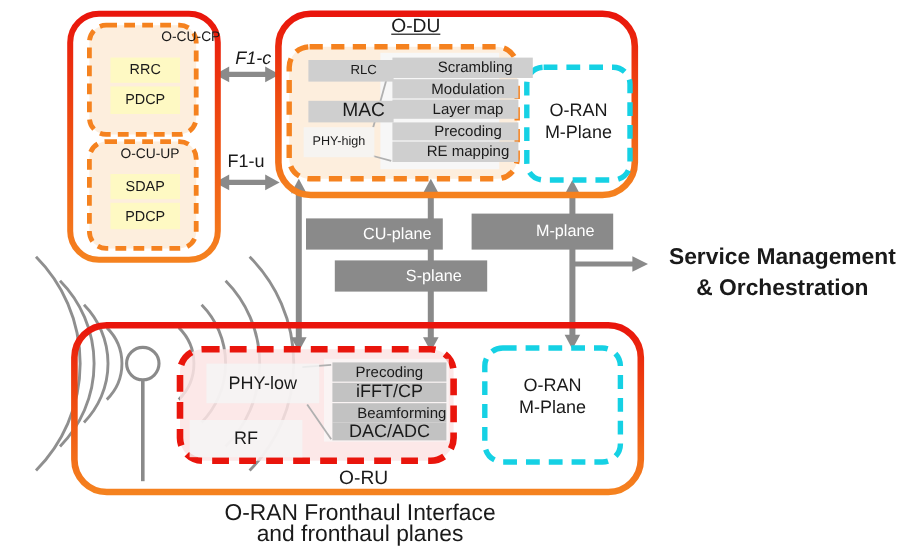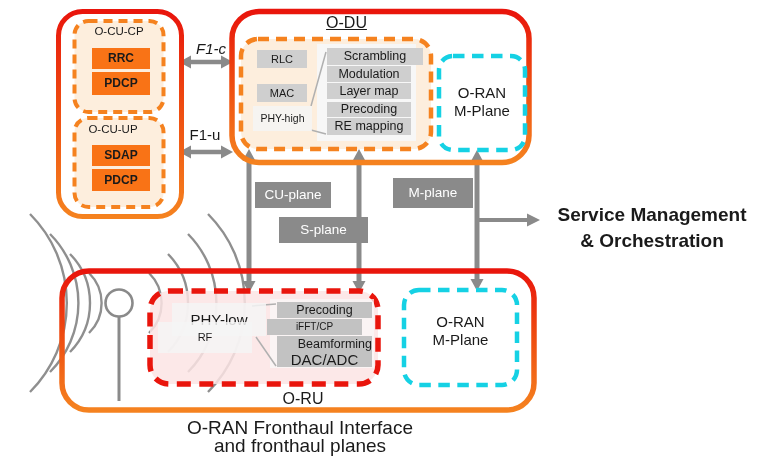--- a/index.html
+++ b/index.html
@@ -1,25 +1,25 @@
 <!DOCTYPE html>
 <html><head>
 <meta charset="utf-8">
 <style>
   html,body{margin:0;padding:0;background:#fff;}
   .canvas{position:relative;width:768px;height:461px;background:#ffffff;overflow:hidden;
           font-family:"Liberation Sans","DejaVu Sans",sans-serif;color:#1a1a1a;}
   .layer{position:absolute;left:0;top:0;width:768px;height:461px;}
   .txt{position:absolute;text-align:center;white-space:nowrap;}
   .chip{position:absolute;text-align:center;overflow:hidden;white-space:nowrap;}
-  .chip-gray{background:#cfcfcf;}
+  .chip-gray{background:#cfcfcf;padding-left:21px;}
   .chip-gray2{background:#c2c2c2;}
-  .chip-orange{background:#f97316;font-weight:bold;}
+  .chip-orange{background:#fef9c3;}
   .chip-light{background:rgba(245,245,245,0.85);}
-  .plane-label{position:absolute;background:#8a8a8a;color:#ffffff;text-align:center;white-space:nowrap;}
+  .plane-label{position:absolute;background:#8a8a8a;color:#ffffff;text-align:center;white-space:nowrap;padding-left:38px;}
   .z0{z-index:0}.z5{z-index:5}.z10{z-index:10}.z20{z-index:20}
 </style>
 </head>
 <body>
 
 <div class="canvas">
 
   <svg class="layer z0" viewBox="0 0 768 461">
     <g stroke="#8f8f8f" stroke-width="2.4" fill="none">
       <path d="M 89,333 A 42 42 0 0 0 89,273"></path>
@@ -108,33 +108,33 @@
     <rect x="150" y="291" width="228" height="93" rx="19" fill="rgba(252,228,228,0.85)" stroke="#e9150c" stroke-width="5.5" stroke-dasharray="14 8.5"></rect>
 
     <rect x="270" y="299" width="104" height="69" fill="rgba(250,250,250,0.7)"></rect>
 
     <line x1="252" y1="306" x2="276" y2="304" stroke="#b0b0b0" stroke-width="1.5"></line>
     <line x1="256" y1="337" x2="276" y2="366" stroke="#b0b0b0" stroke-width="1.5"></line>
 
     <rect x="404" y="290" width="113" height="95" rx="15" fill="#ffffff" stroke="#15d1e4" stroke-width="4.5" stroke-dasharray="11.5 7.5"></rect>
   </svg>
 
-  <div class="txt z20" style="left:74px;top:25px;width:90px;font-size:11.5px;">O-CU-CP</div>
+  <div class="txt z20" style="left:74px;top:25px;width:90px;font-size:11.5px;padding-left:40px;">O-CU-CP</div>
   <div class="chip chip-orange z20" style="left:92px;top:48px;width:58px;height:21px;line-height:21px;font-size:12px;">RRC</div>
   <div class="chip chip-orange z20" style="left:92px;top:72px;width:58px;height:23px;line-height:23px;font-size:12px;">PDCP</div>
-  <div class="txt z20" style="left:68px;top:123px;width:90px;font-size:11.5px;text-align:center;">O-CU-UP</div>
+  <div class="txt z20" style="left:80px;top:123px;width:90px;font-size:11.5px;text-align:center;">O-CU-UP</div>
   <div class="chip chip-orange z20" style="left:92px;top:145px;width:58px;height:21px;line-height:21px;font-size:12px;">SDAP</div>
   <div class="chip chip-orange z20" style="left:92px;top:169px;width:58px;height:22px;line-height:22px;font-size:12px;">PDCP</div>
 
   <div class="txt z20" style="left:190px;top:40px;width:42px;font-size:15px;font-style:italic;">F1-c</div>
   <div class="txt z20" style="left:184px;top:126px;width:42px;font-size:15px;">F1-u</div>
 
   <div class="txt z20" style="left:299px;top:14px;width:95px;font-size:16px;text-decoration:underline;">O-DU</div>
   <div class="chip chip-gray z20" style="left:257px;top:50px;width:50px;height:18px;line-height:18px;font-size:11px;">RLC</div>
-  <div class="chip chip-gray z20" style="left:257px;top:84px;width:50px;height:18px;line-height:18px;font-size:11px;">MAC</div>
+  <div class="chip chip-gray z20" style="left:257px;top:84px;width:50px;height:18px;line-height:18px;font-size:16px;">MAC</div>
   <div class="chip chip-light z20" style="left:253px;top:106px;width:59px;height:25px;line-height:25px;font-size:10.5px;">PHY-high</div>
   <div class="chip chip-gray z20" style="left:327px;top:48px;width:96px;height:17px;line-height:17px;font-size:12.5px;">Scrambling</div>
   <div class="chip chip-gray z20" style="left:327px;top:66px;width:84px;height:16px;line-height:16px;font-size:12.5px;">Modulation</div>
   <div class="chip chip-gray z20" style="left:327px;top:83px;width:84px;height:16px;line-height:16px;font-size:12.5px;">Layer map</div>
   <div class="chip chip-gray z20" style="left:327px;top:102px;width:84px;height:15px;line-height:15px;font-size:12.5px;">Precoding</div>
   <div class="chip chip-gray z20" style="left:327px;top:118px;width:84px;height:17px;line-height:17px;font-size:12.5px;">RE mapping</div>
   <div class="txt z20" style="left:439px;top:84px;width:86px;font-size:15px;line-height:18px;">
     <div>O-RAN</div>
     <div>M-Plane</div>
   </div>
@@ -142,23 +142,23 @@
   <div class="plane-label z20" style="left:255px;top:182px;width:76px;height:26px;line-height:26px;font-size:13.5px;">CU-plane</div>
   <div class="plane-label z20" style="left:279px;top:217px;width:89px;height:26px;line-height:26px;font-size:13.5px;">S-plane</div>
   <div class="plane-label z20" style="left:393px;top:178px;width:80px;height:30px;line-height:30px;font-size:13.5px;">M-plane</div>
 
   <div class="txt z20" style="left:538px;top:202px;width:228px;font-size:19px;font-weight:bold;line-height:26px;">
     <div>Service Management</div>
     <div>&amp; Orchestration</div>
   </div>
 
   <div class="chip chip-light z20" style="left:172px;top:303px;width:94px;height:33px;line-height:33px;font-size:15px;">PHY-low</div>
-  <div class="chip chip-light z20" style="left:158px;top:322px;width:94px;height:31px;line-height:31px;font-size:11px;">RF</div>
+  <div class="chip chip-light z20" style="left:158px;top:350px;width:94px;height:31px;line-height:31px;font-size:15px;">RF</div>
   <div class="chip chip-gray2 z20" style="left:277px;top:302px;width:95px;height:16px;line-height:16px;font-size:12.5px;">Precoding</div>
-  <div class="chip chip-gray2 z20" style="left:267px;top:319px;width:95px;height:16px;line-height:16px;font-size:10px;text-align:center;">iFFT/CP</div>
+  <div class="chip chip-gray2 z20" style="left:277px;top:319px;width:95px;height:16px;line-height:16px;font-size:15px;text-align:center;">iFFT/CP</div>
   <div class="chip chip-gray2 z20" style="left:277px;top:336px;width:95px;height:16px;line-height:16px;font-size:12.5px;text-align:right;">Beamforming</div>
   <div class="chip chip-gray2 z20" style="left:277px;top:352px;width:95px;height:15px;line-height:15px;font-size:15px;">DAC/ADC</div>
   <div class="txt z20" style="left:404px;top:313px;width:113px;font-size:15px;line-height:18px;">
     <div>O-RAN</div>
     <div>M-Plane</div>
   </div>
   <div class="txt z20" style="left:258px;top:390px;width:90px;font-size:16px;">O-RU</div>
 
   <div class="txt z20" style="left:150px;top:419px;width:300px;font-size:19px;line-height:18px;">
     <div>O-RAN Fronthaul Interface</div>

